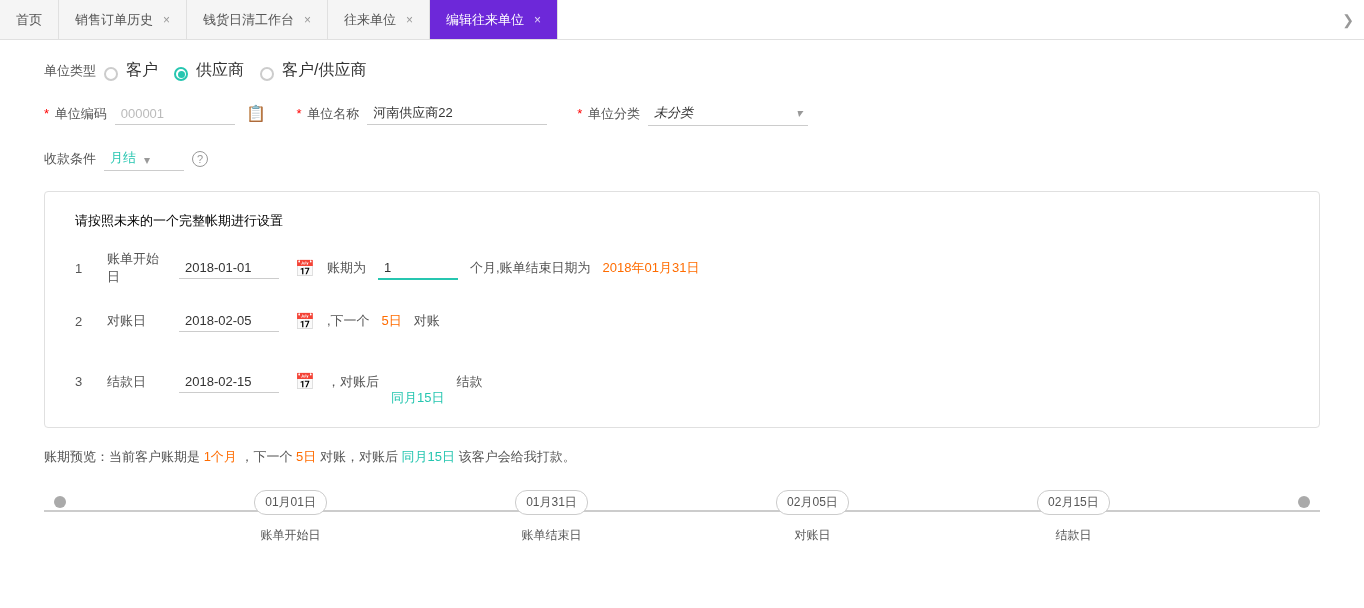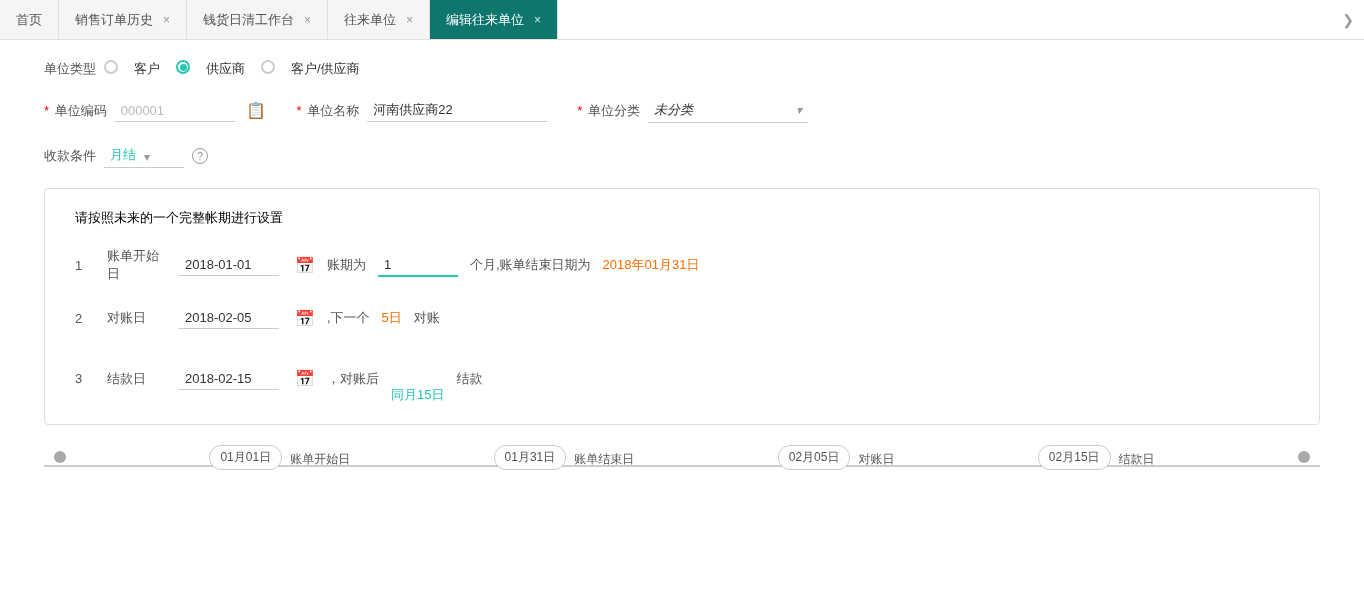--- a/index.html
+++ b/index.html
@@ -20,21 +20,21 @@
       padding: 0 16px;
       cursor: pointer;
       color: #555;
       font-size: 13px;
       border-right: 1px solid #e0e0e0;
       white-space: nowrap;
       gap: 6px;
       background: #f5f5f5;
     }
     .tab-item.active {
-      background: #0f766e;
+      background: #6d28d9;
       color: #fff;
     }
     .tab-item .close-btn {
       font-size: 12px;
       color: #999;
       cursor: pointer;
       margin-left: 4px;
     }
     .tab-item.active .close-btn { color: rgba(255,255,255,0.8); }
     .tab-expand {
@@ -87,24 +87,24 @@
     }
 
     
     .radio-group {
       display: flex;
       align-items: center;
       gap: 16px;
     }
     .radio-item {
       display: flex;
-      align-items: flex-start;
-      gap: 16px;
-      cursor: pointer;
-      font-size: 13px;
+      align-items: flex-end;
+      gap: 8px;
+      cursor: pointer;
+      font-size: 16px;
     }
     .radio-circle {
       width: 14px; height: 14px;
       border-radius: 50%;
       border: 2px solid #ccc;
       display: flex; align-items: center; justify-content: center;
     }
     .radio-circle.checked {
       border-color: #26c6b0;
     }
@@ -236,20 +236,21 @@
     .timeline-nodes {
       display: flex;
       align-items: flex-start;
       justify-content: space-between;
       width: 100%;
       position: relative;
       z-index: 1;
     }
     .timeline-node {
       display: flex;
+      flex-direction: column;
       align-items: center;
       gap: 8px;
     }
     .tl-dot-start {
       width: 12px; height: 12px;
       border-radius: 50%;
       background: #aaa;
     }
     .tl-date-badge {
       border: 1px solid #ccc;
@@ -388,20 +389,29 @@
       <span class="period-num">3</span>
       <span class="period-label">结款日</span>
       <input class="period-date-input" value="2018-02-15" style="">
       <span class="cal-icon">📅</span>
       <span class="period-desc">，对账后</span>
       <span class="period-desc highlight-teal">同月15日</span>
       <span class="period-desc">结款</span>
     </div>
   </div>
 
+  <div class="preview-text">
+    <span>账期预览：当前客户账期是</span>
+    <span class="highlight-orange">1个月</span>
+    <span>，下一个</span>
+    <span class="highlight-orange">5日</span>
+    <span>对账，对账后</span>
+    <span class="highlight-teal">同月15日</span>
+    <span>该客户会给我打款。</span>
+  </div>
 
   <div style="position: relative; padding: 0 10px;">
     <div class="timeline-line"></div>
     <div class="timeline-nodes">
 
       <div style="display:flex;align-items:center;margin-top:6px;">
         <div class="tl-dot-start"></div>
       </div>
 
       <div class="timeline-node">

